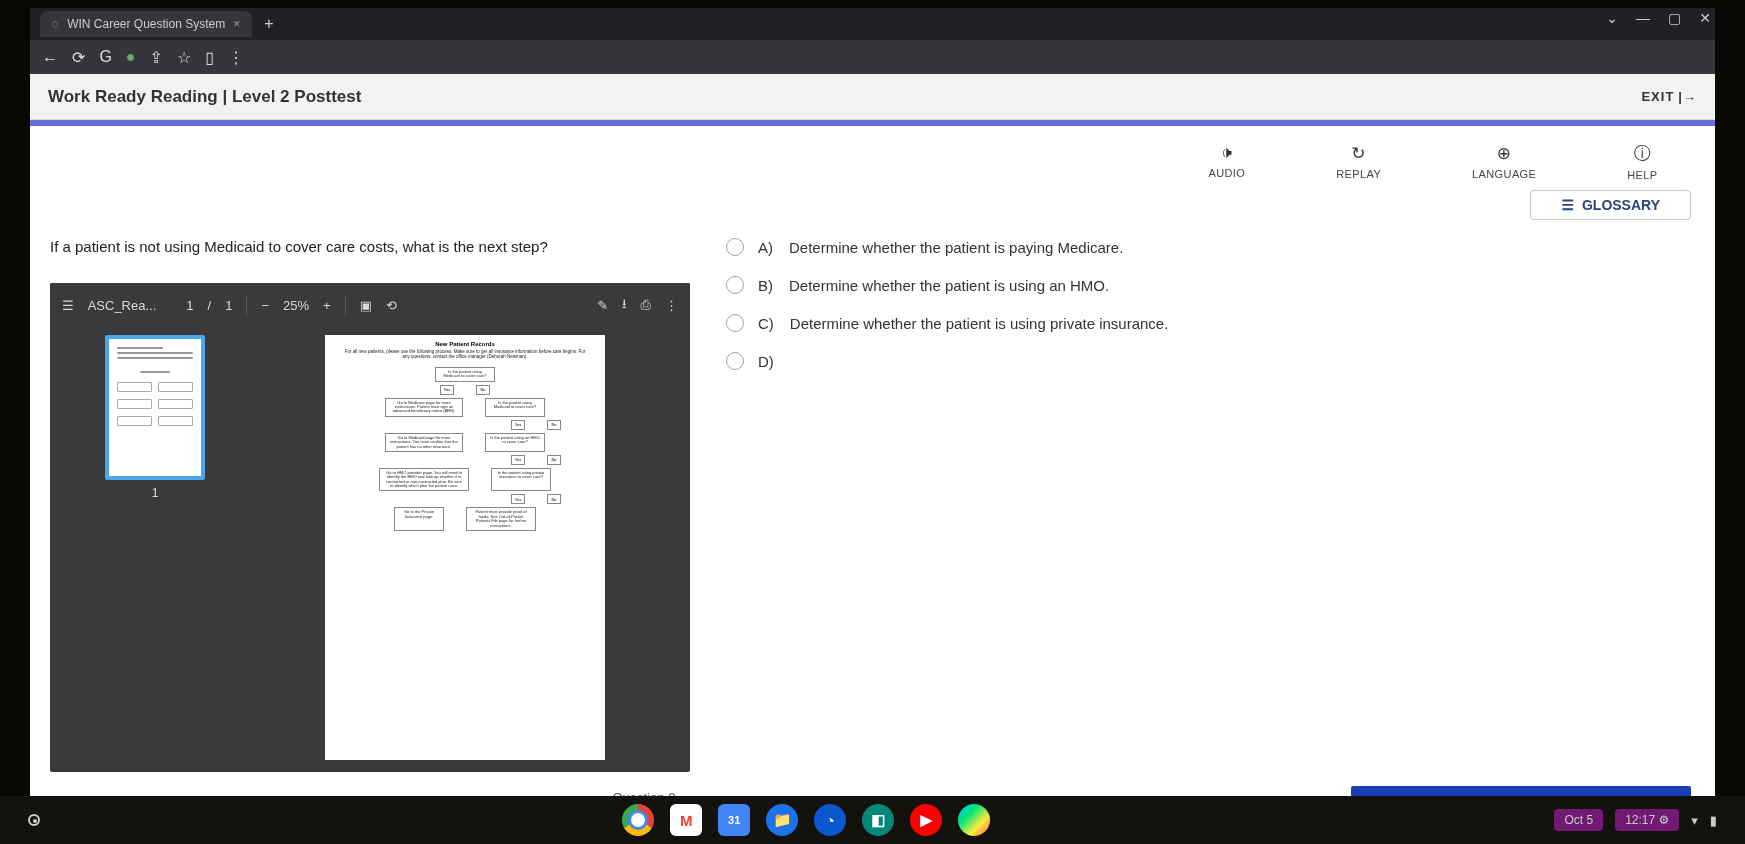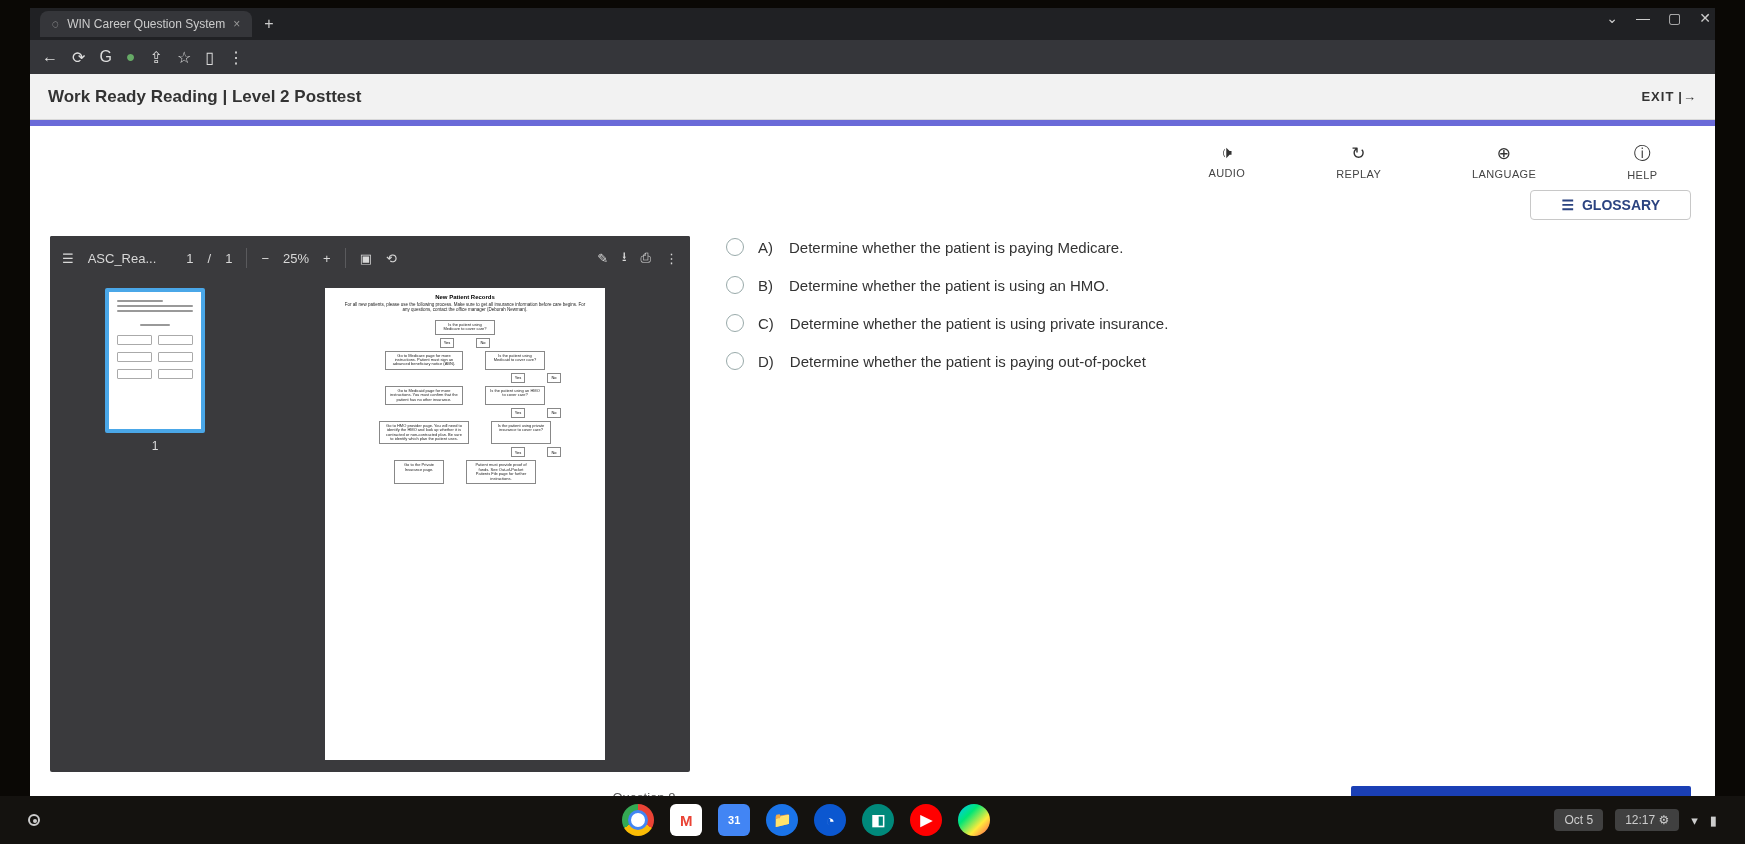--- a/index.html
+++ b/index.html
@@ -225,21 +225,21 @@
 .cal { background:#4285f4; border-radius:6px; font-size:11px;}
 .files { background:#1a73e8; }
 .apps { background:#0b57d0;}
 .meet { background:#00897b;}
 .yt { background:#ff0000;}
 .play { background:linear-gradient(135deg,#00c4ff,#00e676,#ffeb3b,#ff5252); }
 .taskbar-right {
   display:flex; align-items:center; gap:12px; color:#ccc; font-size:13px;
 }
 .date-chip, .time-chip {
-  background:#404040; padding:4px 10px; border-radius:4px; font-size:12px;
+  background:#701a75; padding:4px 10px; border-radius:4px; font-size:12px;
 }
 .status-ico { font-size:13px; }
 .thumb .mini-content {
   position:absolute; top:8px; left:8px; right:8px; bottom:8px;
   display:flex; flex-direction:column; gap:3px;
 }
 .mini-line { height:2px; background:#999; border-radius:1px; }
 .win-ctrls { position:absolute; top:10px; right:34px; display:flex; gap:18px; color:#ccc; font-size:14px;}
 </style>
 </head>
@@ -300,20 +300,21 @@
             <span>HELP</span>
           </div>
         </div>
         <div class="glossary-row">
           <span class="glossary-ico">☰</span>
           <span>GLOSSARY</span>
         </div>
 
         <div class="main-grid">
           <div class="left-col">
+            <div class="question-text">If a patient is not using Medicaid to cover care costs, what is the next step?</div>
             <div class="pdf-viewer">
               <div class="pdf-toolbar">
                 <span>☰</span>
                 <span>ASC_Rea...</span>
                 <span class="spacer-sm"></span>
                 <span>1</span>
                 <span>/</span>
                 <span>1</span>
                 <span class="sep"></span>
                 <span>−</span>
@@ -410,21 +411,20 @@
               <span>Determine whether the patient is using an HMO.</span>
             </div>
             <div class="option">
               <span class="radio"></span>
               <span class="opt-letter">C)</span>
               <span>Determine whether the patient is using private insurance.</span>
             </div>
             <div class="option">
               <span class="radio"></span>
               <span class="opt-letter">D)</span>
-              <span>Determine whether the patient is paying out-of-pocket</span>
             </div>
           </div>
         </div>
 
         <div class="footer-row">
           <div class="qnum">Question 8</div>
         </div>
         <div class="submit-btn">
           <span>Submit</span>
         </div>

